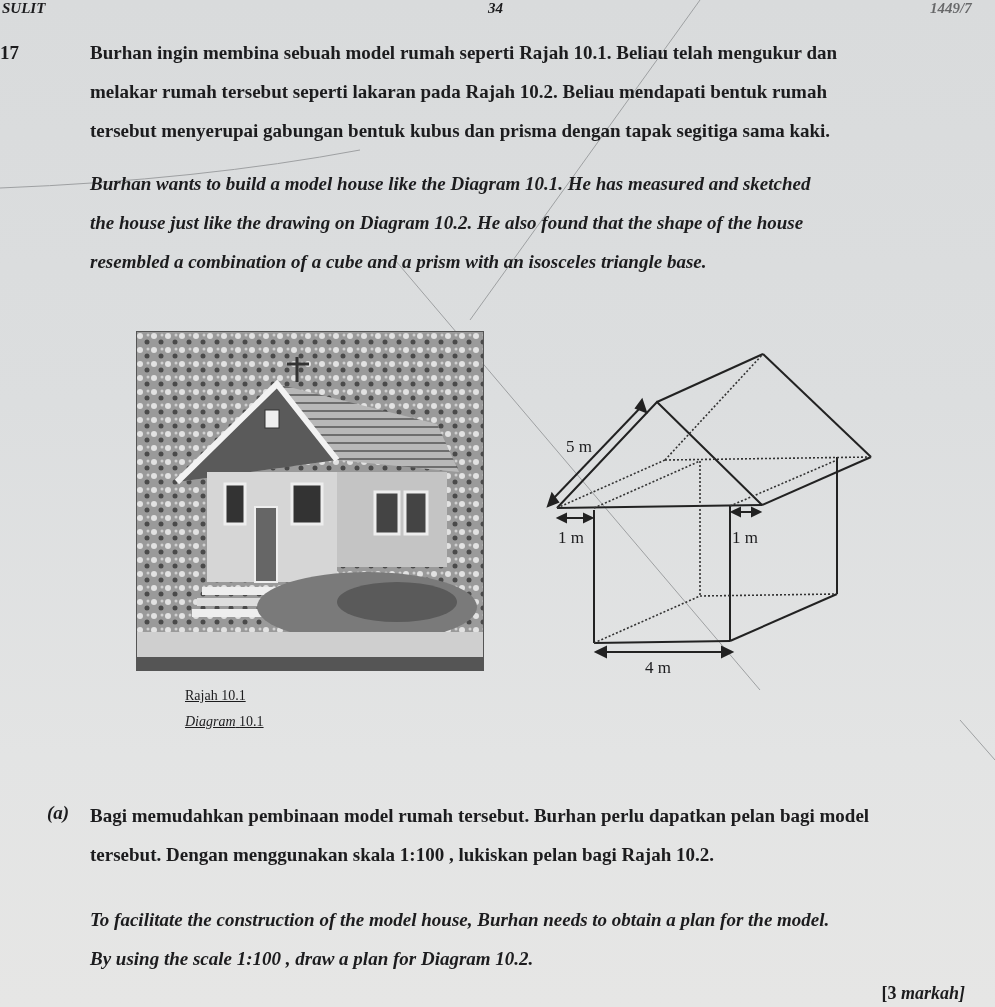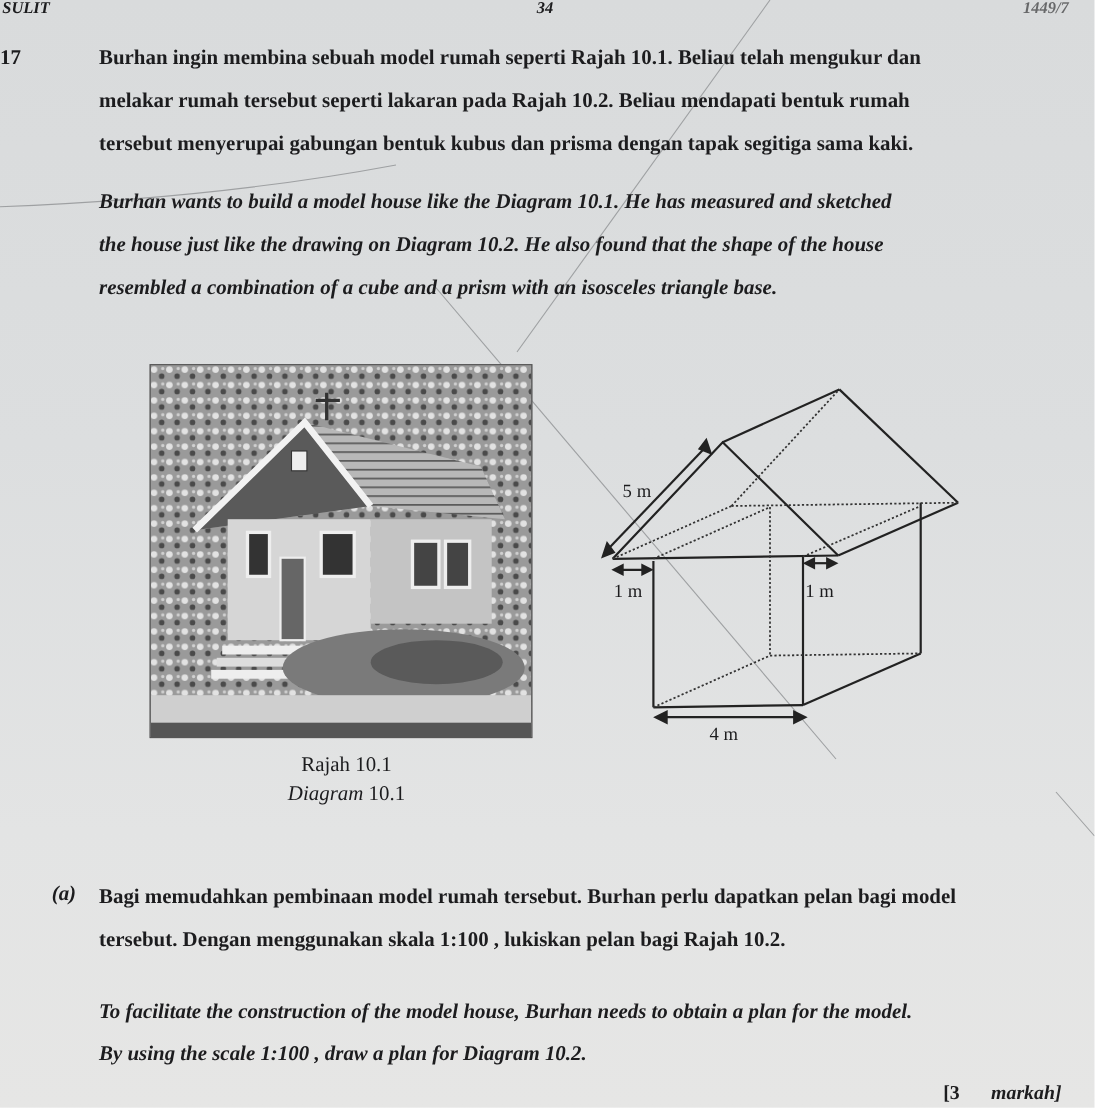--- a/index.html
+++ b/index.html
@@ -12,24 +12,24 @@
   .abs { position: absolute; }
   .hdr { font-weight: bold; font-size: 15px; top: 0px; font-style: italic; }
   .qnum { left: 0; top: 42px; font-weight: bold; font-size: 19px; }
   .para { left: 90px; width: 860px; font-weight: bold; font-size: 19px; line-height: 39px; }
   .para .line { display: block; white-space: nowrap; }
   .para.en { font-style: italic; }
   .photo {
     left: 136px; top: 331px; width: 346px; height: 338px;
     background: #8a8a8a; border: 1px solid #555; overflow: hidden;
   }
-  .caption { font-size: 19px; text-align: center; width: 260px; line-height: 26px; }
+  .caption { font-size: 14px; width: 260px; line-height: 26px; text-decoration: underline; }
   .caption .it { font-style: italic; }
   .marks { right: 30px; top: 983px; font-weight: bold; font-size: 18px; }
-  .marks .it { font-style: italic; margin-left: 24px; }
+  .marks .it { font-style: italic; }
   .faint-line { stroke: #9ea0a2; stroke-width: 1; fill: none; }
 </style>
 </head>
 <body>
 
 <svg class="abs" style="left:0;top:0" width="995" height="1007">
   <path class="faint-line" d="M0 188 Q 200 180 360 150"></path>
   <path class="faint-line" d="M395 260 L 760 690"></path>
   <path class="faint-line" d="M700 0 L 470 320"></path>
   <path class="faint-line" d="M960 720 L 995 760"></path>

